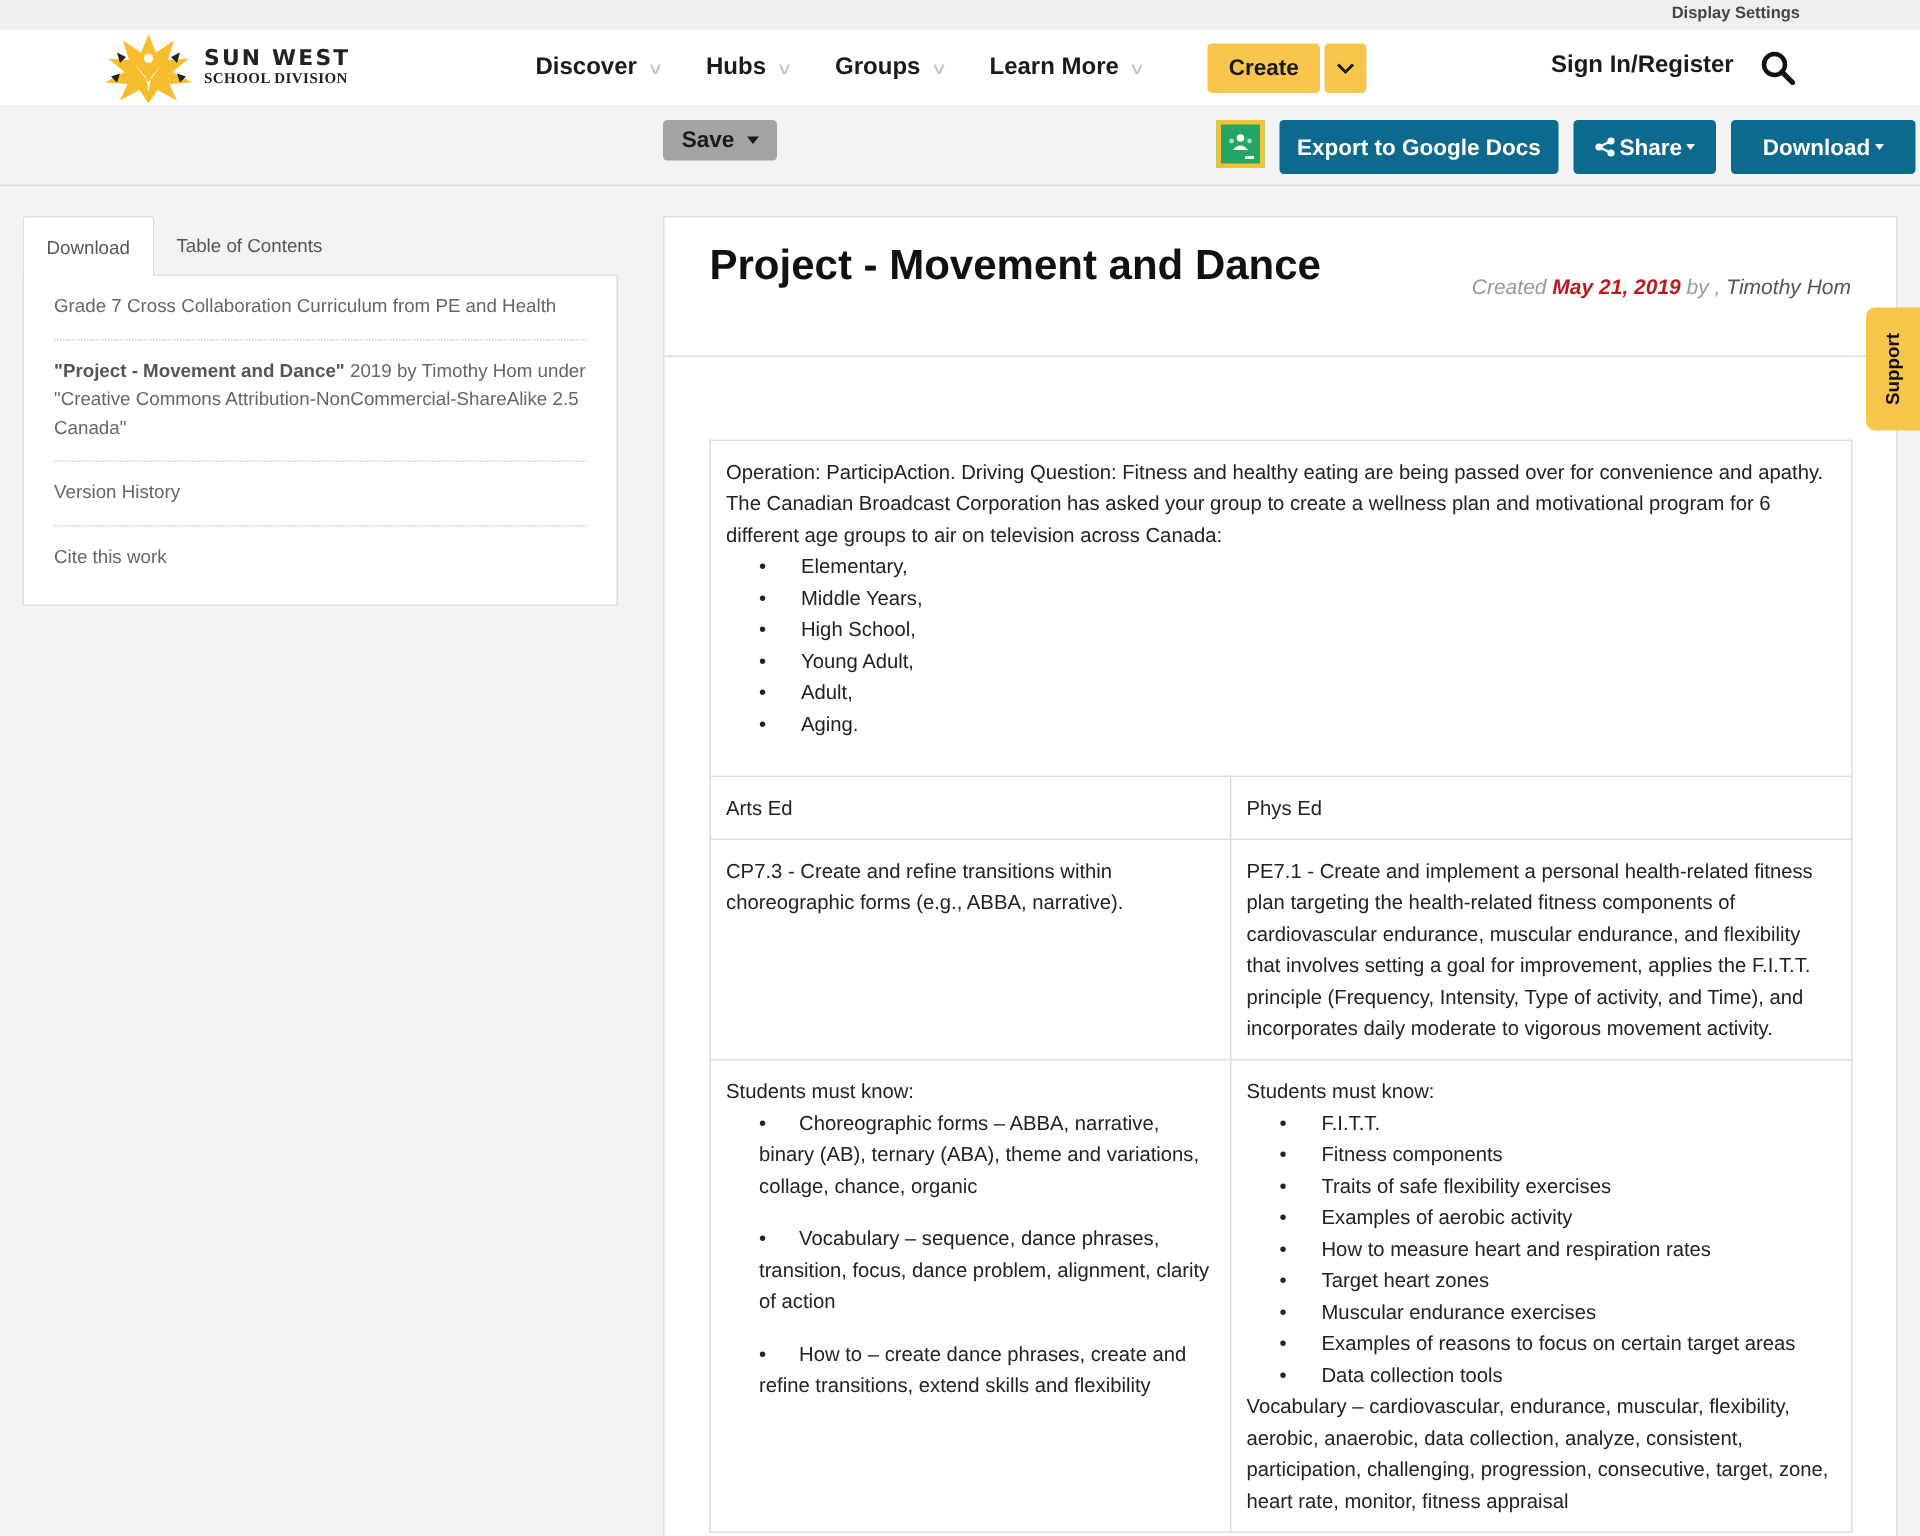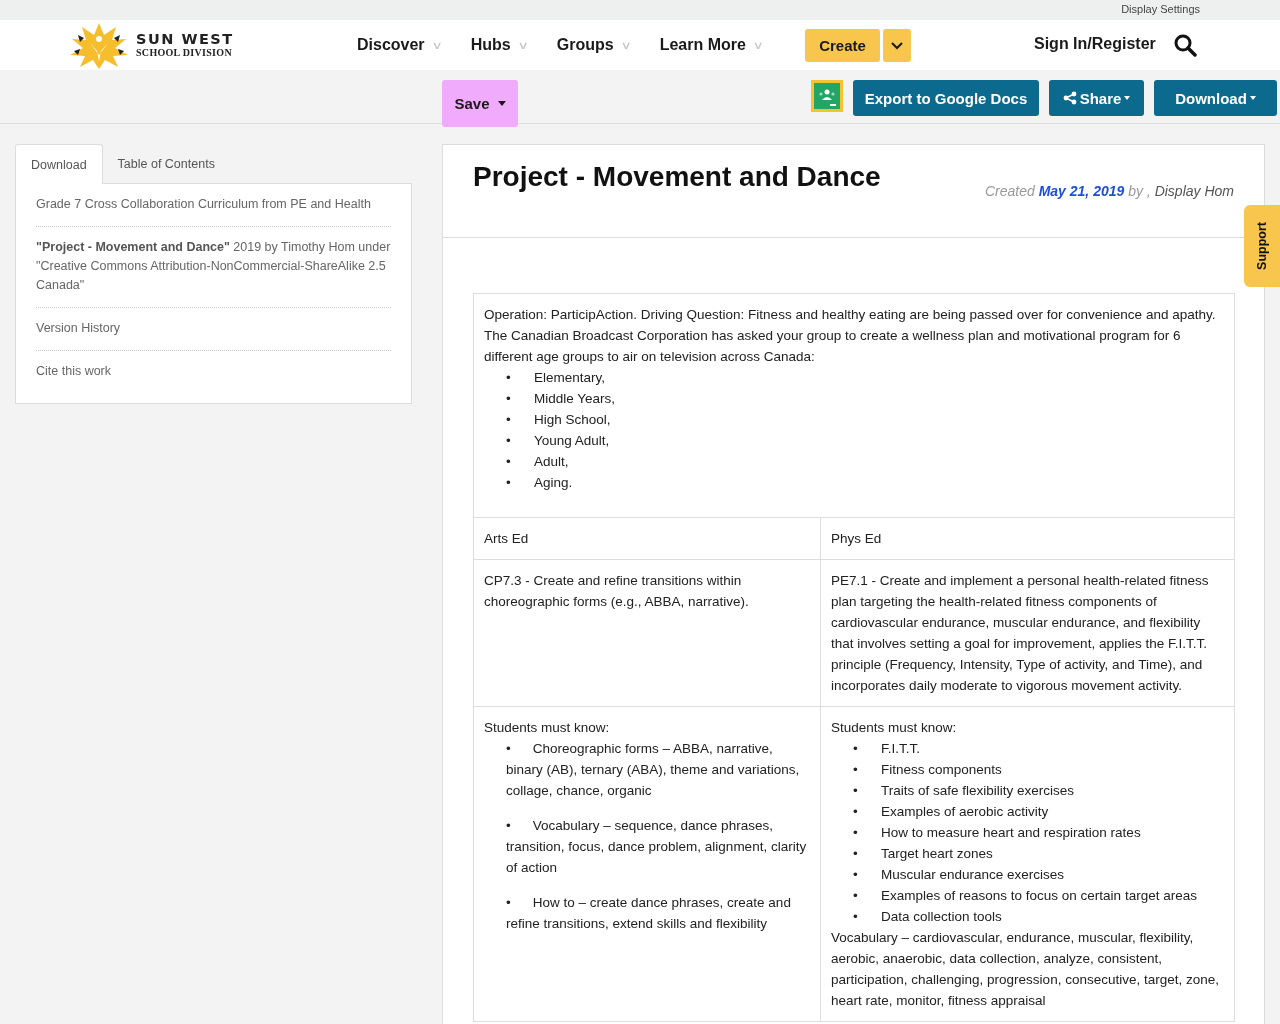--- a/index.html
+++ b/index.html
@@ -1,39 +1,39 @@
 <!DOCTYPE html>
 <html><head>
 <meta charset="utf-8">
 <style>
   * { box-sizing: border-box; margin: 0; padding: 0; }
   html, body { width: 1280px; height: 1024px; overflow: hidden; }
   body { background: #f3f3f3; font-family: "Liberation Sans", "DejaVu Sans", sans-serif; color: #333; position: relative; }
 
-  .top-strip { position: absolute; left: 0; top: 0; width: 1280px; height: 20px; background: #eeefef; }
+  .top-strip { position: absolute; left: 0; top: 0; width: 1280px; height: 20px; background: #eeefef; font-weight: bold; }
   .display-settings { position: absolute; right: 80px; top: 3px; font-size: 11px; color: #444; cursor: pointer; }
 
   .header { position: absolute; left: 0; top: 20px; width: 1280px; height: 50px; background: #fff; }
   .logo { position: absolute; left: 68px; top: 0; height: 50px; display: flex; align-items: center; }
   .logo-text { margin-left: 6px; line-height: 1; }
   .logo-title { font-family: "DejaVu Sans", sans-serif; font-weight: bold; font-size: 14.5px; color: #222; letter-spacing: 1.5px; }
   .logo-sub { font-family: "Liberation Serif", serif; font-size: 10px; color: #222; letter-spacing: 0.3px; margin-top: 1px; font-weight: bold; }
 
   .nav { position: absolute; left: 357px; top: 0; height: 50px; display: flex; align-items: center; }
   .nav-item { display: flex; align-items: center; font-size: 16px; font-weight: bold; color: #1a1a1a; margin-right: 30px; cursor: pointer; }
   .nav-item .chev { margin-left: 8px; color: #c5c5c5; font-size: 11px; font-weight: normal; transform: scaleX(1.4); }
 
   .create-btn { position: absolute; left: 805px; top: 9px; width: 75px; height: 33px; background: #f8c64c; border-radius: 3px; font-size: 15px; font-weight: bold; color: #1a1a1a; display: flex; align-items: center; justify-content: center; cursor: pointer; }
   .create-drop { position: absolute; left: 883px; top: 9px; width: 28px; height: 33px; background: #f8c64c; border-radius: 3px; display: flex; align-items: center; justify-content: center; cursor: pointer; }
 
   .signin { position: absolute; left: 1034px; top: 15px; font-size: 16px; font-weight: bold; color: #1a1a1a; cursor: pointer; }
   .search-icon { position: absolute; left: 1173px; top: 13px; cursor: pointer; }
 
   .toolbar { position: absolute; left: 0; top: 70px; width: 1280px; height: 54px; background: #f3f3f3; border-bottom: 1px solid #ddd; }
-  .save-btn { position: absolute; left: 442px; top: 10px; width: 76px; height: 47px; background: #f0abfc; border-radius: 3px; font-size: 15px; font-weight: bold; color: #1a1a1a; display: flex; align-items: center; justify-content: center; cursor: pointer; }
+  .save-btn { position: absolute; left: 442px; top: 10px; width: 76px; height: 27px; background: #a3a3a3; border-radius: 3px; font-size: 15px; font-weight: bold; color: #1a1a1a; display: flex; align-items: center; justify-content: center; cursor: pointer; }
   .caret { display: inline-block; width: 0; height: 0; border-left: 4px solid transparent; border-right: 4px solid transparent; border-top: 5px solid currentColor; margin-left: 8px; }
   .gc-icon { position: absolute; left: 811px; top: 10px; width: 32px; height: 32px; border: 3px solid #f6c231; background: #23a566; cursor: pointer; }
   .blue-btn { position: absolute; top: 10px; height: 36px; background: #0d6a8f; border-radius: 3px; color: #fff; font-size: 15px; font-weight: bold; display: flex; align-items: center; justify-content: center; cursor: pointer; }
   .btn-export { left: 853px; width: 186px; }
   .btn-share { left: 1049px; width: 95px; }
   .btn-download { left: 1154px; width: 123px; }
   .blue-btn .caret { border-left-width: 3px; border-right-width: 3px; border-top-width: 4px; margin-left: 3px; }
 
   .sidebar { position: absolute; left: 15px; top: 144px; width: 397px; }
   .tabs { display: flex; height: 40px; }
@@ -42,21 +42,21 @@
   .side-panel { background: #fff; border: 1px solid #ddd; margin-top: -1px; padding: 0 20px 10px 20px; }
   .side-item { border-bottom: 1px dotted #ccc; padding: 11px 0 12px 0; font-size: 12.5px; line-height: 19px; color: #666; }
   .side-item:last-child { border-bottom: none; }
   .side-item b { color: #555; }
   .side-link { cursor: pointer; }
 
   .main { position: absolute; left: 442px; top: 144px; width: 823px; height: 900px; background: #fff; border: 1px solid #ddd; }
   .main-head { height: 93px; border-bottom: 1px solid #ddd; position: relative; }
   .page-title { position: absolute; left: 30px; top: 16px; font-size: 28px; font-weight: bold; color: #111; }
   .created { position: absolute; right: 30px; top: 38px; font-size: 14px; font-style: italic; color: #999; }
-  .created b { color: #1d4ed8; }
+  .created b { color: #b91c1c; }
   .created .author { color: #555; }
 
   .content-table { position: absolute; left: 30px; top: 148px; width: 762px; border-collapse: collapse; font-size: 13.5px; color: #222; line-height: 21px; }
   .content-table td { border: 1px solid #ddd; padding: 10px 10px; vertical-align: top; }
   .content-table ul { list-style: none; padding-left: 22px; }
   .content-table li { position: relative; padding-left: 28px; }
   .content-table li::before { content: "•"; position: absolute; left: 0; }
   .wrap-list li { padding-left: 0; text-indent: 0; margin-bottom: 14px; }
   .wrap-list li::before { position: static; margin-right: 22px; }
 
@@ -164,21 +164,21 @@
     <div class="side-item"><b>"Project - Movement and Dance"</b><span> 2019 by Timothy Hom under "Creative Commons Attribution-NonCommercial-ShareAlike 2.5 Canada"</span></div>
     <div class="side-item side-link">Version History</div>
     <div class="side-item side-link">Cite this work</div>
   </div>
 </div>
 
 <div class="main">
   <div class="main-head">
     <div class="page-title">Project - Movement and Dance</div>
     <div class="created">
-      <span>Created </span><b>May 21, 2019</b><span> by , </span><span class="author">Display Hom</span>
+      <span>Created </span><b>May 21, 2019</b><span> by , </span><span class="author">Timothy Hom</span>
     </div>
   </div>
 
   <table class="content-table">
     <tbody>
         <tr>
       <td colspan="2" style="padding-bottom:24px">
         <div>Operation: ParticipAction. Driving Question: Fitness and healthy eating are being passed over for convenience and apathy. The Canadian Broadcast Corporation has asked your group to create a wellness plan and motivational program for 6 different age groups to air on television across Canada:</div>
         <ul>
           <li>Elementary,</li>

